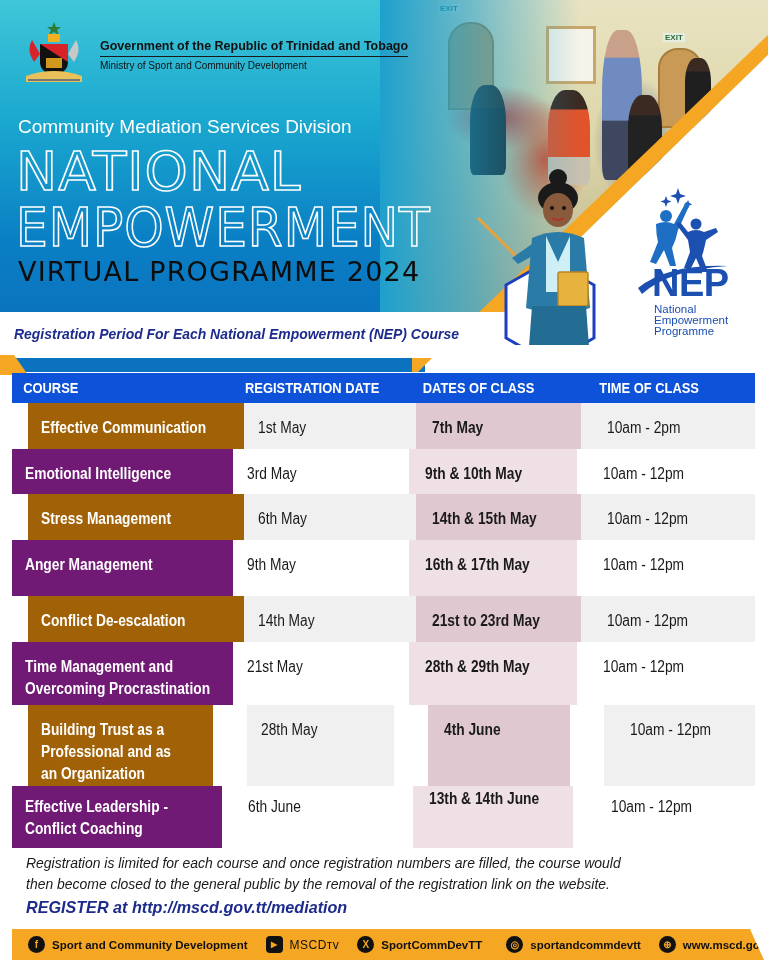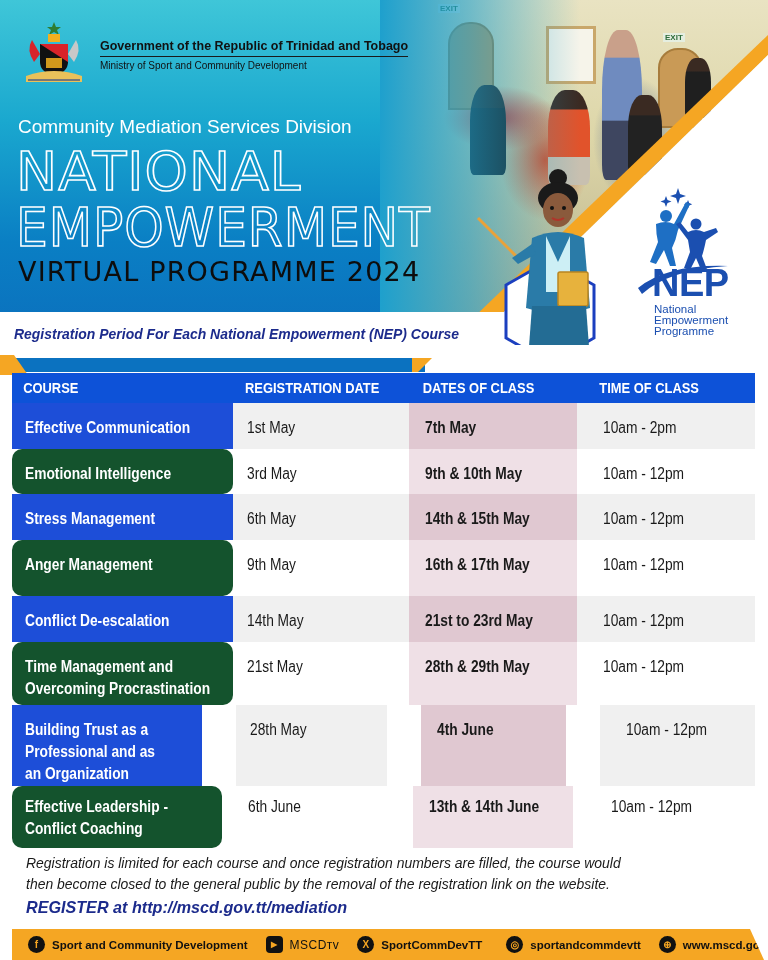--- a/index.html
+++ b/index.html
@@ -76,22 +76,22 @@
   .th { color: #ffffff; font-weight: bold; font-size: 15px; line-height: 30px; transform: scaleX(0.86); transform-origin: left; white-space: nowrap; }
   .c1 { width: 221px; padding-left: 13px; }
   .c2 { width: 176px; padding-left: 14px; }
   .c3 { width: 168px; padding-left: 16px; }
   .c4 { width: 178px; padding-left: 26px; }
 
   .row { display: flex; }
   .cell { font-size: 16px; padding-top: 14px; white-space: nowrap; }
   .cell .txt { display: inline-block; transform: scaleX(0.86); transform-origin: left; line-height: 22px; }
   .course { color: #ffffff; font-weight: bold; }
-  .row.odd .course { background: #1d4ed8; }
-  .row.even .course { background: #14532d; border-radius: 10px; }
+  .row.odd .course { background: #a16207; margin-left: 16px; }
+  .row.even .course { background: #701a75; }
   .row.odd .reg, .row.odd .time { background: #f0f0f0; }
   .row.even .reg, .row.even .time { background: #ffffff; }
   .row.odd .dates { background: #e0c8d1; }
   .row.even .dates { background: #efe0e6; }
   .reg, .time { color: #1a1a1a; }
   .dates { color: #1a1a1a; font-weight: bold; }
 
   
   .note { position: absolute; left: 26px; top: 852px; width: 720px; font-size: 15.5px; font-style: italic; color: #1a1a1a; line-height: 21px; transform: scaleX(0.9); transform-origin: left; white-space: nowrap; }
   .register { position: absolute; left: 26px; top: 898px; font-size: 17px; font-weight: bold; font-style: italic; color: #1c2b8c; white-space: nowrap; transform: scaleX(0.95); transform-origin: left; }
@@ -252,21 +252,21 @@
     <div class="cell dates c3"><span class="txt">4th June</span></div>
     <div class="cell time c4"><span class="txt">10am - 12pm</span></div>
   </div>
 
   <div class="row even" style="height:62px;gap:12px;">
     <div class="cell course c1" style="padding-top:10px;">
       <span class="txt" style="display:block;">Effective Leadership -</span>
       <span class="txt" style="display:block;">Conflict Coaching</span>
     </div>
     <div class="cell reg c2" style="padding-top:10px;"><span class="txt">6th June</span></div>
-    <div class="cell dates c3" style="padding-top:10px;"><span class="txt">13th &amp; 14th June</span></div>
+    <div class="cell dates c3" style="padding-top:2px;"><span class="txt">13th &amp; 14th June</span></div>
     <div class="cell time c4" style="padding-top:10px;"><span class="txt">10am - 12pm</span></div>
   </div>
 </div>
 
 <div class="note">
   <div>Registration is limited for each course and once registration numbers are filled, the course would</div>
   <div>then become closed to the general public by the removal of the registration link on the website.</div>
 </div>
 <div class="register">REGISTER at http://mscd.gov.tt/mediation</div>
 

